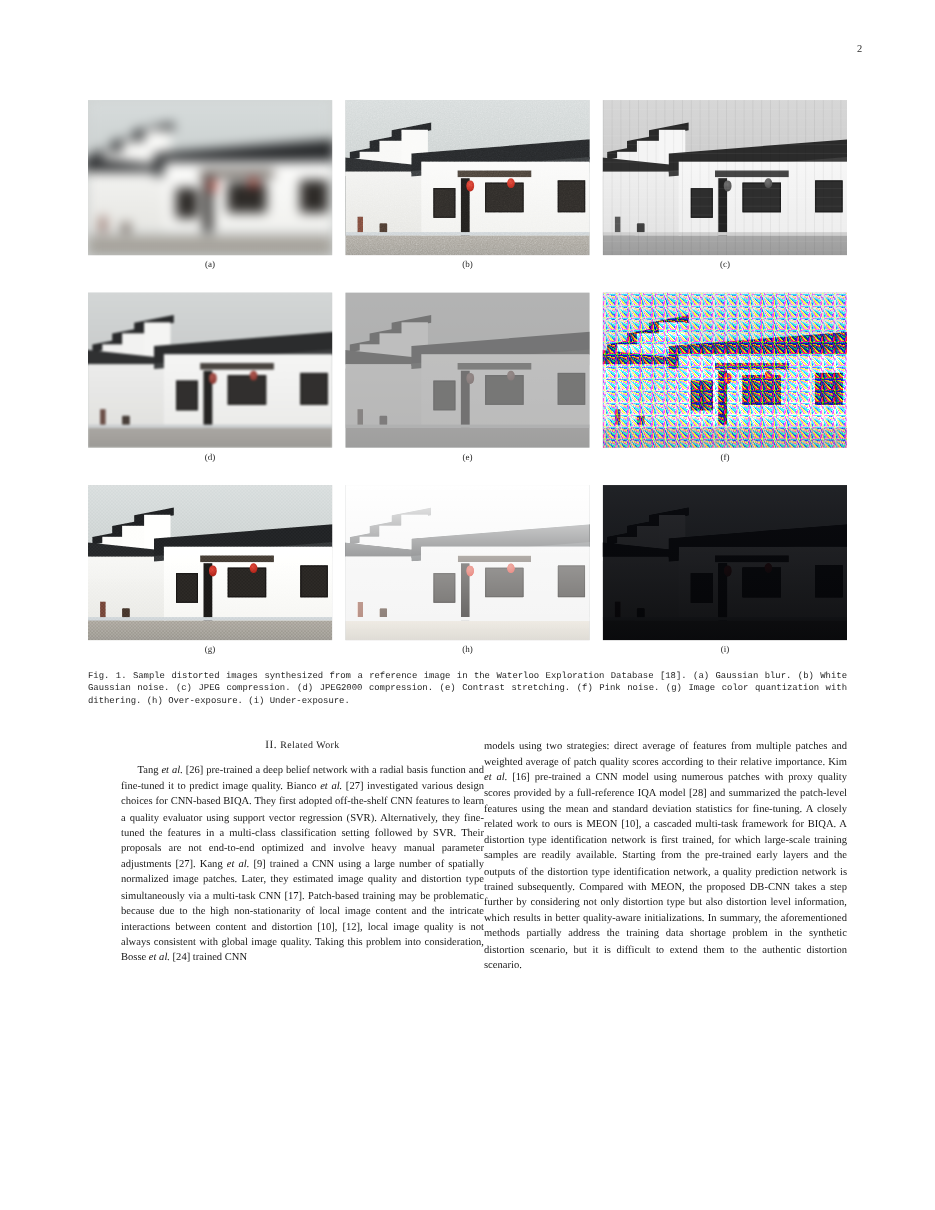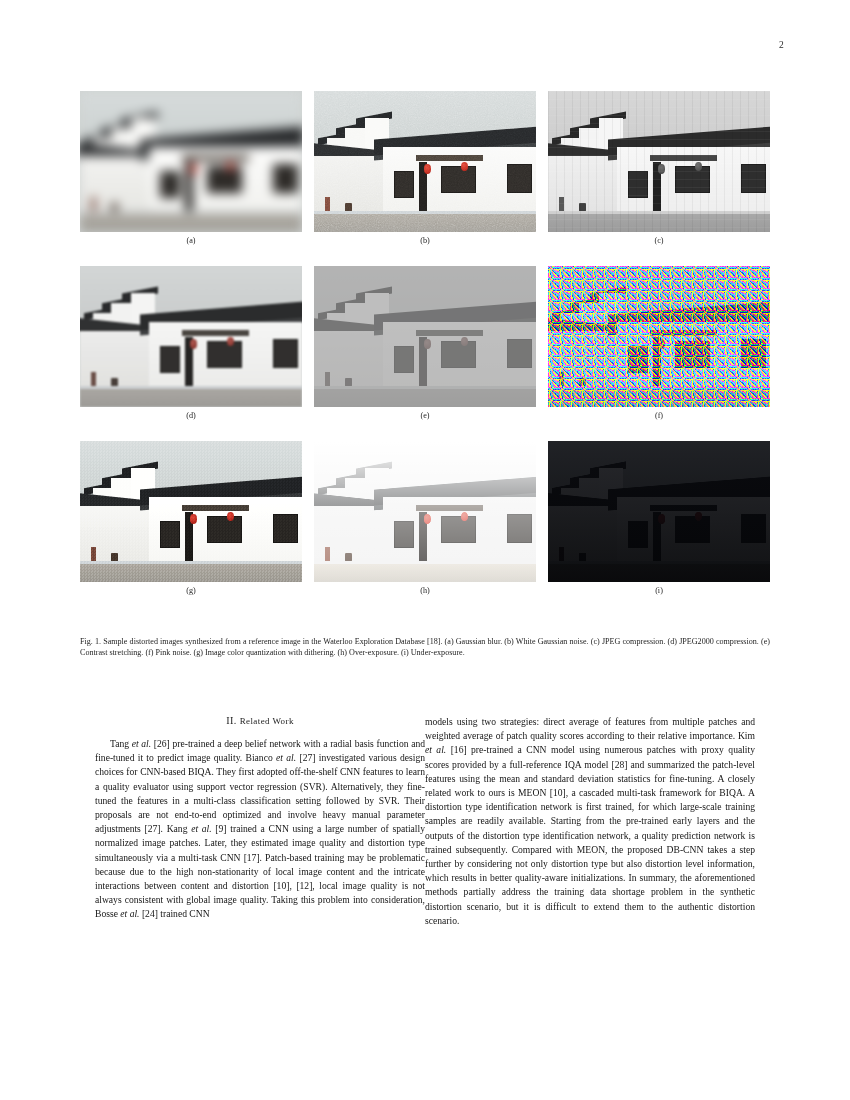--- a/index.html
+++ b/index.html
@@ -230,37 +230,37 @@
   .under-wash {
     position: absolute; inset: 0;
     background: linear-gradient(rgba(20,22,30,0.5), rgba(6,7,10,0.78));
     pointer-events: none;
   }
 
   
   .caption {
     position: absolute;
     left: 80px;
-    top: 636px;
+    top: 609px;
     width: 690px;
     font-size: 8.1px;
     line-height: 11.4px;
     text-align: justify;
     color: #1d1d1d;
+    font-family: Liberation Mono, monospace;
   }
 
   
   .columns {
     position: absolute;
     left: 80px;
     top: 672px;
     width: 690px;
     display: flex;
-    justify-content: center;
-    margin-top: 43px;
+    justify-content: flex-end;
   }
   .col { width: 330px; }
 
   .sec-title {
     text-align: center;
     font-size: 10.2px;
     letter-spacing: 0.4px;
     margin: 0 0 11px 0;
     font-weight: normal;
   }

